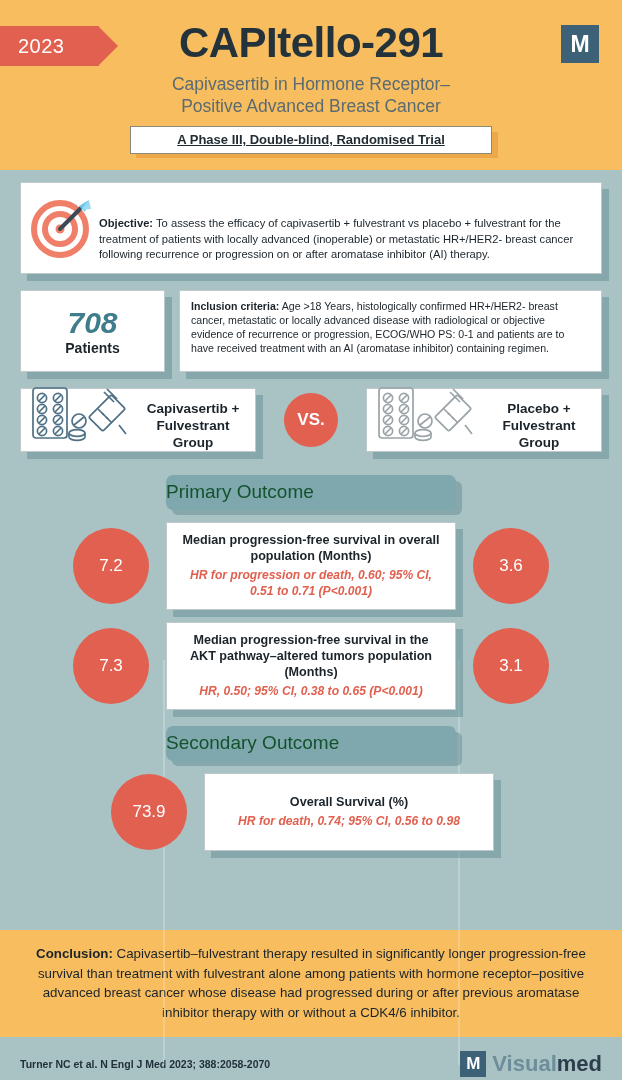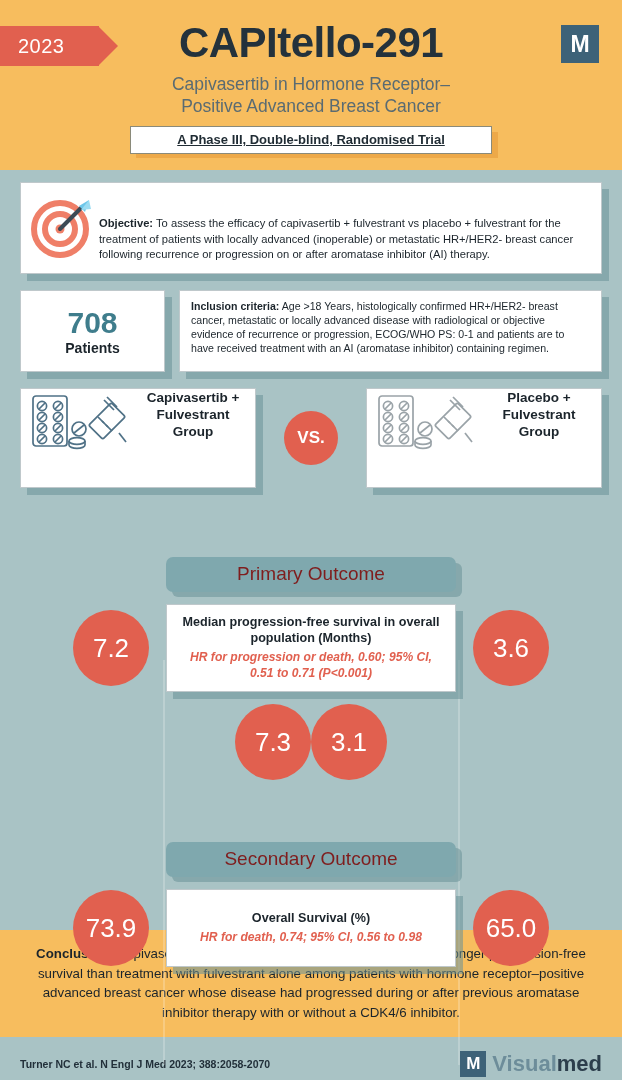--- a/index.html
+++ b/index.html
@@ -169,20 +169,21 @@
     display: flex;
     flex-direction: column;
     align-items: center;
     justify-content: center;
   }
   .patients-num {
     font-size: 30px;
     font-weight: bold;
     color: #3f7d8c;
     line-height: 32px;
+    font-style: italic;
   }
   .patients-lbl {
     font-size: 14px;
     font-weight: bold;
     color: #1b242b;
     margin-top: 1px;
   }
   .inclusion-wrap { flex: 1 1 auto; }
   .inclusion {
     padding: 8px 11px 8px 11px;
@@ -195,23 +196,23 @@
   }
 
   
   .groups-row {
     display: flex;
     align-items: center;
     margin: 16px 20px 0 20px;
   }
   .group-wrap { flex: 0 0 236px; }
   .group-card {
-    height: 100px;
-    display: flex;
-    align-items: flex-start;
+    height: 64px;
+    display: flex;
+    align-items: flex-end;
     padding: 0 6px;
   }
   .group-icon { flex: 0 0 110px; }
   .group-label {
     flex: 1 1 auto;
     text-align: center;
     font-size: 13.5px;
     font-weight: bold;
     line-height: 17px;
     color: #1b242b;
@@ -245,43 +246,42 @@
     width: 290px; height: 34px;
     background: rgba(106,146,152,0.55);
     border-radius: 6px;
     z-index: 0;
   }
   .outcome-banner {
     position: relative;
     z-index: 1;
     background: #7fa8ae;
     border-radius: 7px;
-    text-align: center;
+    text-align: left;
     font-size: 19px;
-    color: #7f1d1d;
+    color: #14532d;
     padding: 6px 0 7px 0;
-    margin-top: 46px;
   }
 
   
   .result-row {
     position: relative;
     display: flex;
     align-items: center;
     justify-content: center;
     margin-top: 12px;
     z-index: 2;
   }
   .result-circle {
     width: 76px;
     height: 76px;
     border-radius: 50%;
     background: #e1604f;
     color: #ffffff;
-    font-size: 26px;
+    font-size: 17px;
     display: flex;
     align-items: center;
     justify-content: center;
     flex: 0 0 76px;
     z-index: 3;
   }
   .result-card-wrap {
     flex: 0 0 290px;
     margin: 0 17px;
   }
@@ -516,38 +516,43 @@
         <div class="card result-card">
           <div class="result-title">Median progression-free survival in overall population (Months)</div>
           <div class="result-hr">HR for progression or death, 0.60; 95% CI, 0.51 to 0.71 (P&lt;0.001)</div>
         </div>
       </div>
       <div class="result-circle">3.6</div>
     </div>
 
     <div class="result-row">
       <div class="result-circle">7.3</div>
+      <div class="result-card-wrap shadow-wrap">
+        <div class="card result-card">
+          <div class="result-title">Median progression-free survival in the AKT pathway–altered tumors population (Months)</div>
+          <div class="result-hr">HR, 0.50; 95% CI, 0.38 to 0.65 (P&lt;0.001)</div>
+        </div>
+      </div>
       <div class="result-circle">3.1</div>
     </div>
 
     <div class="spacer-16"></div>
 
     <div class="outcome-banner-wrap">
       <div class="outcome-banner">Secondary Outcome</div>
     </div>
 
     <div class="result-row">
       <div class="result-circle">73.9</div>
       <div class="result-card-wrap shadow-wrap">
         <div class="card result-card" style="padding:20px 12px 21px 12px;">
           <div class="result-title">Overall Survival (%)</div>
           <div class="result-hr">HR for death, 0.74; 95% CI, 0.56 to 0.98</div>
         </div>
       </div>
-      <div class="result-circle">65.0</div>
     </div>
 
   </div>
 
   <div class="conclusion">
     <b>Conclusion:</b><span> Capivasertib–fulvestrant therapy resulted in significantly longer progression-free survival than treatment with fulvestrant alone among patients with hormone receptor–positive advanced breast cancer whose disease had progressed during or after previous aromatase inhibitor therapy with or without a CDK4/6 inhibitor.</span>
   </div>
 
   <div class="footer">
     <div class="citation">Turner NC et al. N Engl J Med 2023; 388:2058-2070</div>

